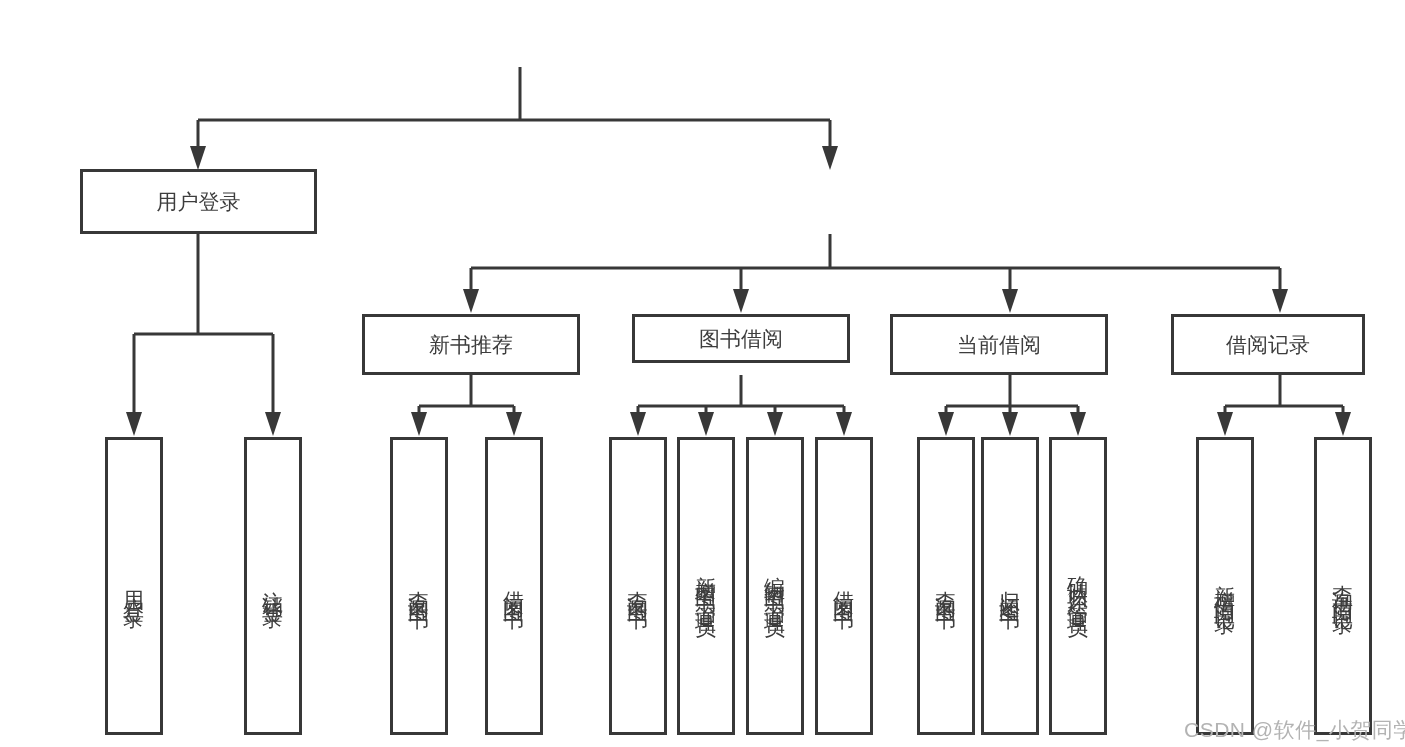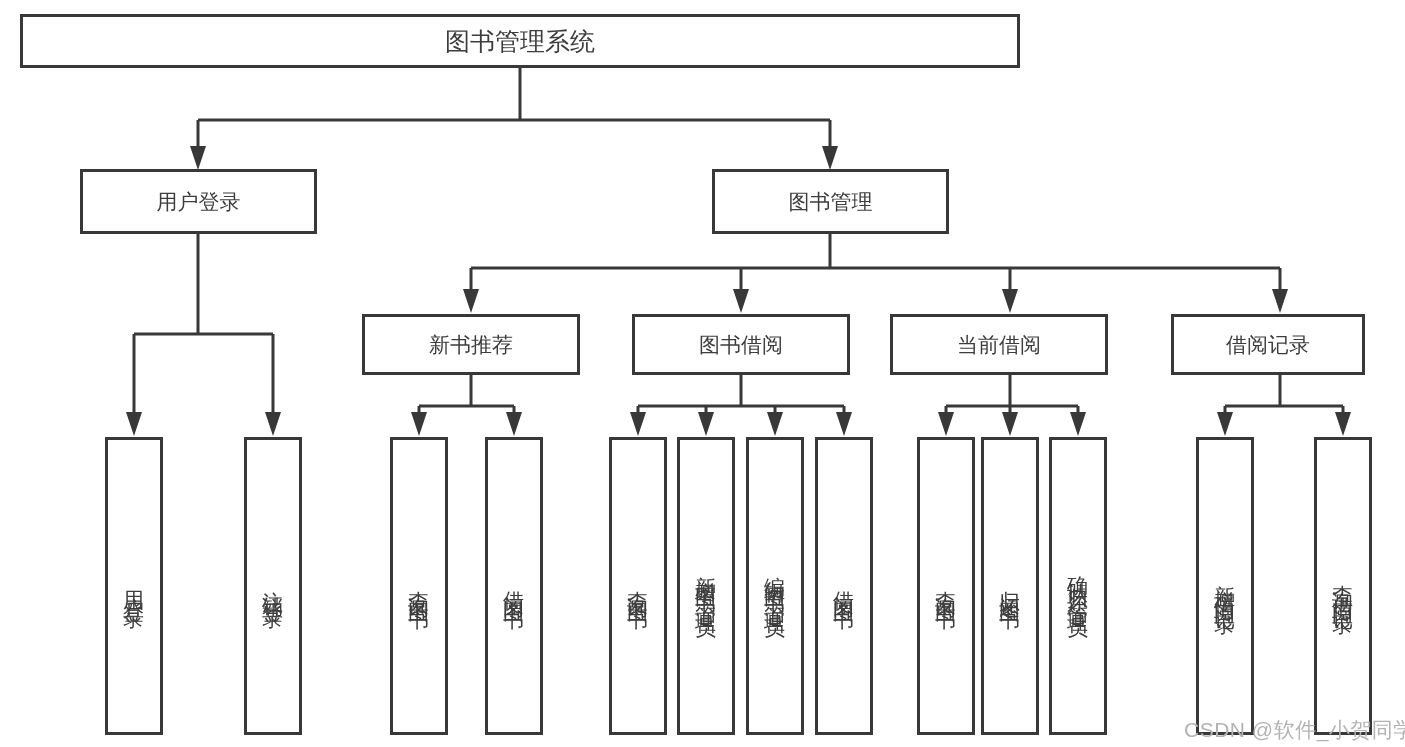--- a/index.html
+++ b/index.html
@@ -40,21 +40,21 @@
     text-orientation: mixed;
     letter-spacing: 6px;
     white-space: normal;
     line-height: 1;
   }
   
   .n-root        { left: 20px;   top: 14px;  width: 1000px; height: 54px; }
   .n-user-login  { left: 80px;   top: 169px; width: 237px;  height: 65px; }
   .n-book-mgmt   { left: 712px;  top: 169px; width: 237px;  height: 65px; }
   .n-l3-a        { left: 362px;  top: 314px; width: 218px;  height: 61px; }
-  .n-l3-b        { left: 632px;  top: 314px; width: 218px;  height: 61px; }
+  .n-l3-b        { left: 632px;  top: 314px; width: 218px;  height: 49px; }
   .n-l3-c        { left: 890px;  top: 314px; width: 218px;  height: 61px; }
   .n-l3-d        { left: 1171px; top: 314px; width: 194px;  height: 61px; }
   .leaf          { top: 437px; width: 58px; height: 298px; }
   .n-g1-1 { left: 105px; }  .n-g1-2 { left: 244px; }
   .n-g2-1 { left: 390px; }  .n-g2-2 { left: 485px; }
   .n-g3-1 { left: 609px; }  .n-g3-2 { left: 677px; }
   .n-g3-3 { left: 746px; }  .n-g3-4 { left: 815px; }
   .n-g4-1 { left: 917px; }  .n-g4-2 { left: 981px; }  .n-g4-3 { left: 1049px; }
   .n-g5-1 { left: 1196px; } .n-g5-2 { left: 1314px; }
   #watermark {
@@ -106,24 +106,22 @@
       <polygon points="767,412 783,412 775,436"></polygon>
       <polygon points="836,412 852,412 844,436"></polygon>
       <polygon points="938,412 954,412 946,436"></polygon>
       <polygon points="1002,412 1018,412 1010,436"></polygon>
       <polygon points="1070,412 1086,412 1078,436"></polygon>
       <polygon points="1217,412 1233,412 1225,436"></polygon>
       <polygon points="1335,412 1351,412 1343,436"></polygon>
     </g>
   </svg>
 
-  <div class="box root n-root">图书管理系统</div>
 
   <div class="box n-user-login">用户登录</div>
-  <div class="box n-book-mgmt">图书管理</div>
 
   <div class="box n-l3-a">新书推荐</div>
   <div class="box n-l3-b">图书借阅</div>
   <div class="box n-l3-c">当前借阅</div>
   <div class="box n-l3-d">借阅记录</div>
 
   <div class="box vert leaf n-g1-1">用户登录</div>
   <div class="box vert leaf n-g1-2">注销登录</div>
 
   <div class="box vert leaf n-g2-1">查询图书</div>

